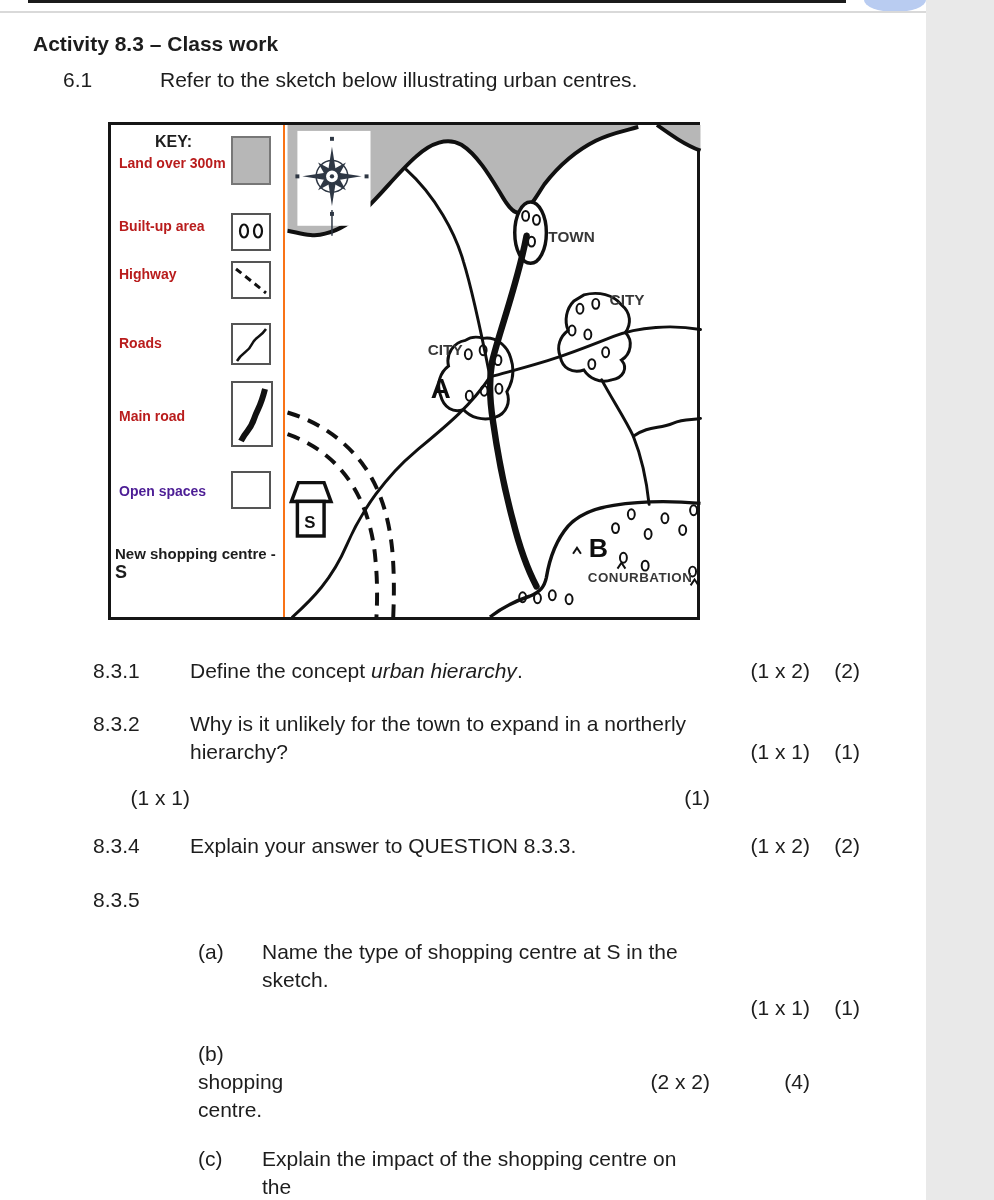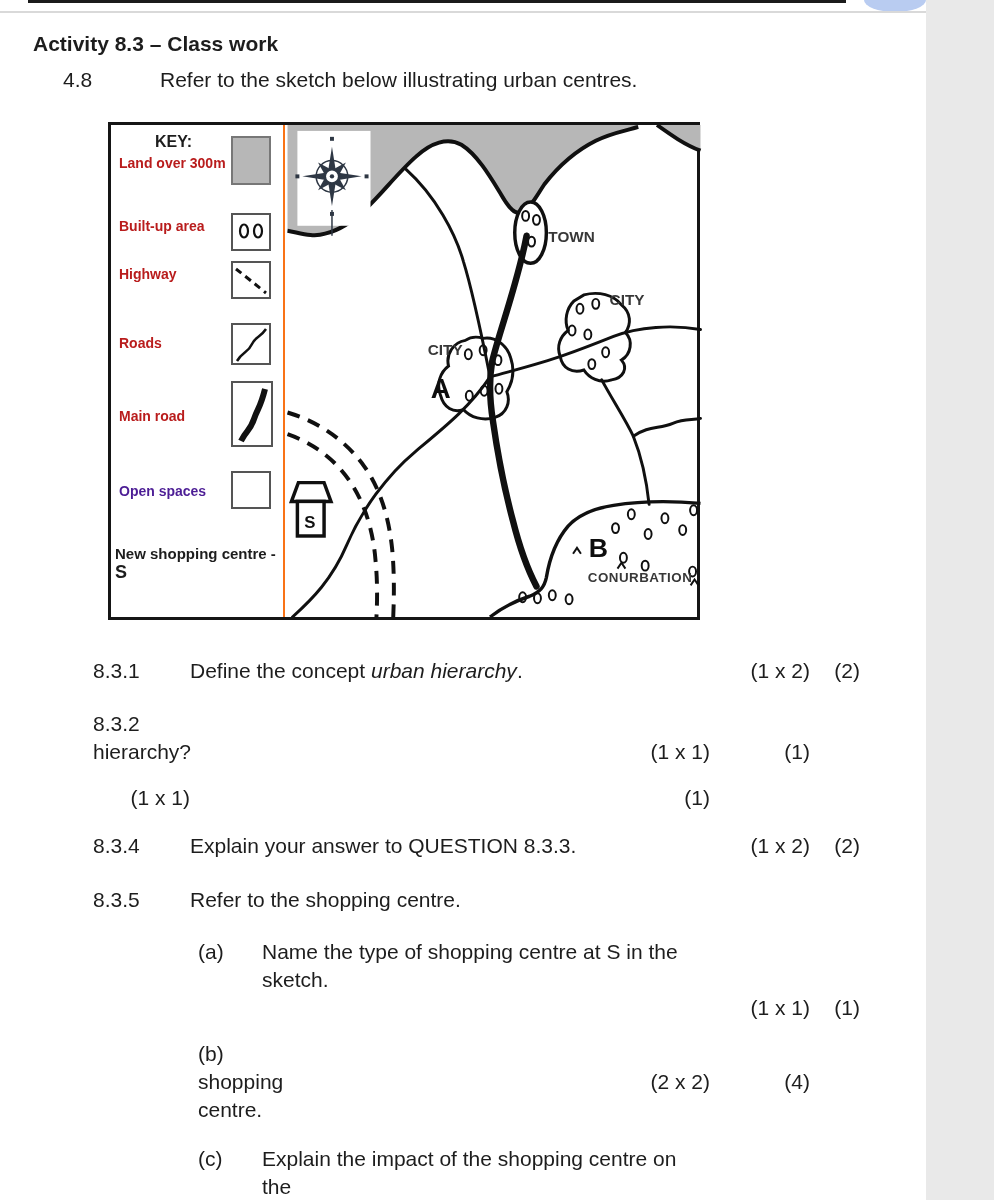--- a/index.html
+++ b/index.html
@@ -46,21 +46,21 @@
 <div class="page">
 
   <div class="top-blue"></div>
   <div class="top-line-a"></div>
   <div class="top-line-b"></div>
   <div class="top-rule"></div>
 
   <div class="title">Activity 8.3 – Class work</div>
 
   <div class="intro">
-    <span class="num">4.8</span>
+    <span class="num">6.1</span>
     <span class="txt">Refer to the sketch below illustrating urban centres.</span>
   </div>
 
   <div class="figure">
 
     <div class="keypanel">
       <div class="key-title">KEY:</div>
 
       <div class="key-label" style="left:8px; top:30px;">Land over 300m</div>
       <div class="key-swatch gray-sw"></div>
@@ -218,20 +218,21 @@
 
     <div class="qrow">
       <div>8.3.1</div>
       <div class="qtext"><span>Define the concept </span><i>urban hierarchy</i><span>.</span></div>
       <div class="marks">(1 x 2)</div>
       <div class="total">(2)</div>
     </div>
 
     <div class="qrow mt25">
       <div>8.3.2</div>
+      <div class="qtext">Why is it unlikely for the town to expand in a northerly</div>
       <div></div>
         <div></div>
       <div></div>
       <div class="qtext">hierarchy?</div>
       <div class="marks">(1 x 1)</div>
       <div class="total">(1)</div>
     </div>
 
     <div class="qrow mt18">
       <div></div>
@@ -244,21 +245,20 @@
 
     <div class="qrow mt20">
       <div>8.3.4</div>
       <div class="qtext">Explain your answer to QUESTION 8.3.3.</div>
       <div class="marks">(1 x 2)</div>
       <div class="total">(2)</div>
     </div>
 
     <div class="qrow mt26">
       <div>8.3.5</div>
-      <div class="qtext">Refer to the shopping centre.</div>
       <div></div>
         <div></div>
     </div>
 
     <div class="srow mt24">
       <div></div>
       <div>(a)</div>
       <div class="qtext">Name the type of shopping centre at S in the sketch.</div>
       <div></div>
         <div></div>

